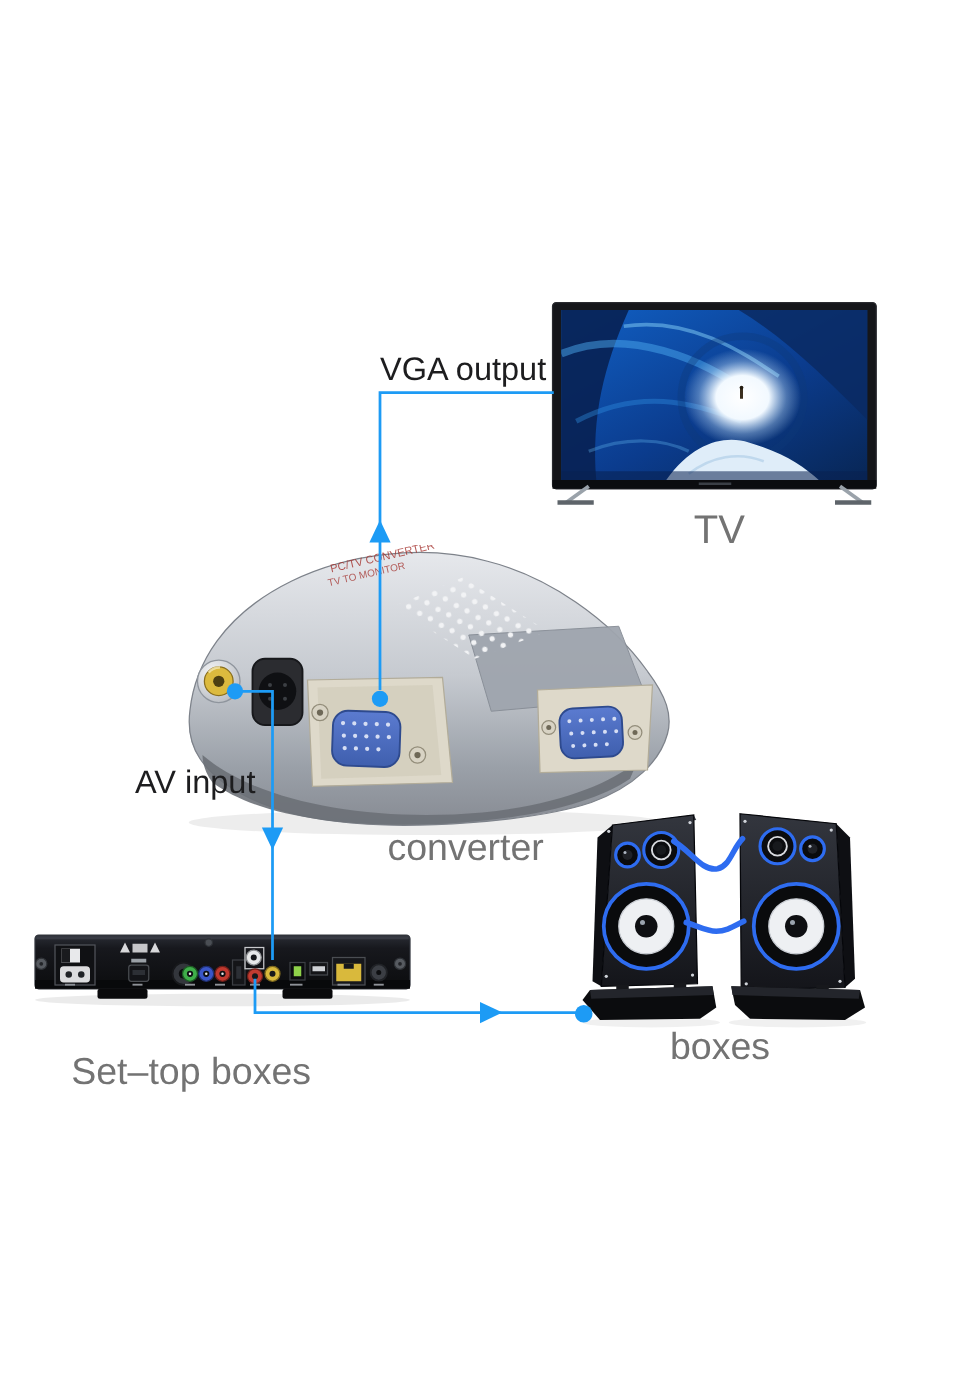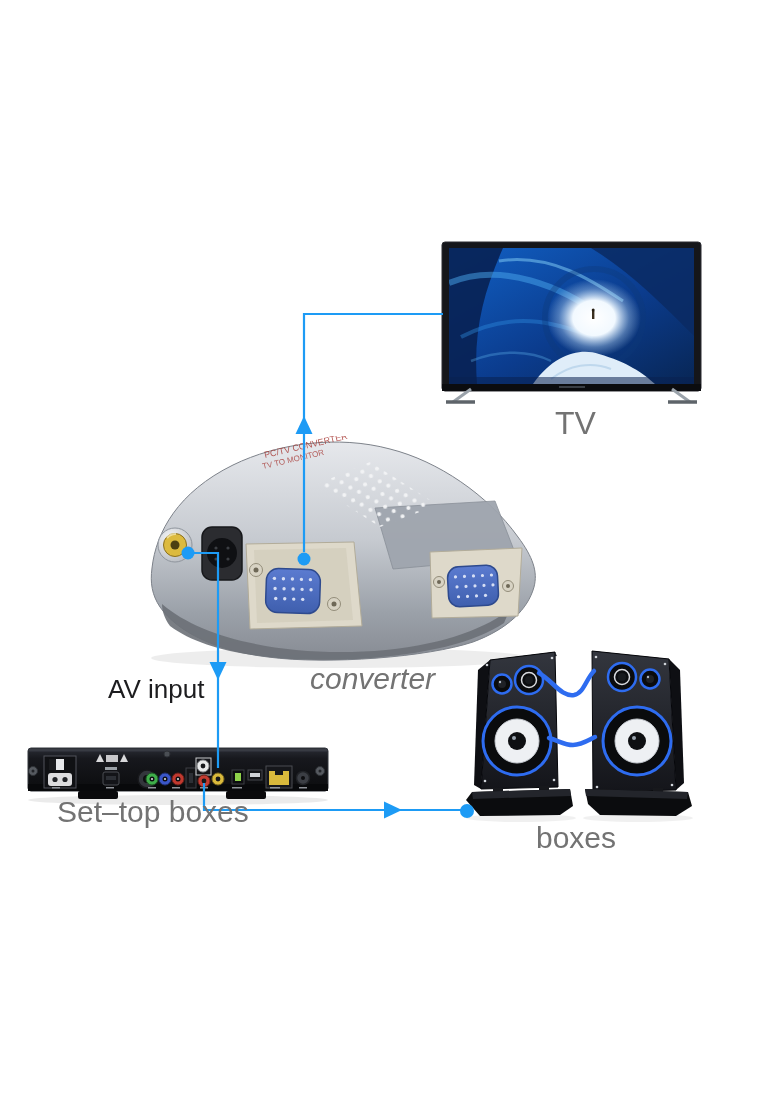--- a/index.html
+++ b/index.html
@@ -6,24 +6,24 @@
   .canvas{
     position:relative;width:762px;height:1100px;background:#ffffff;overflow:hidden;
     font-family:"Liberation Sans", sans-serif;
   }
   .canvas svg{position:absolute;display:block;}
   .label{position:absolute;white-space:nowrap;line-height:1.05;}
   .label--black{color:#1d1d1f;}
   .label--blue{color:#737373;}
   #vga-output-label{left:304px;top:282px;font-size:26px;}
   #tv-label{left:555px;top:407px;font-size:32px;}
-  #av-input-label{left:108px;top:676px;font-size:26px;}
-  #converter-label{left:310px;top:663px;font-size:30px;font-style:italic;}
+  #av-input-label{left:108px;top:612px;font-size:26px;}
+  #converter-label{left:310px;top:663px;font-size:30px;}
   #audio-output-label{left:337px;top:774px;font-size:25px;}
-  #set-top-label{left:57px;top:796px;font-size:30px;}
+  #set-top-label{left:57px;top:842px;font-size:30px;}
   #sound-label{left:536px;top:822px;font-size:30px;}
   #lines-overlay{left:0;top:0;z-index:5;pointer-events:none;}
   .label{z-index:6;}
 </style>
 </head>
 <body>
 
 <div class="canvas">
 
   <svg style="left:441px;top:241px;" width="262" height="164" viewBox="0 0 262 164">
@@ -356,19 +356,20 @@
     <g fill="#1d9bf5" stroke="none">
       <polygon points="304,416 295.5,434 312.5,434"></polygon>
       <polygon points="218,680 209.5,662 226.5,662"></polygon>
       <polygon points="402,810 384,801.5 384,818.5"></polygon>
       <circle cx="304" cy="559" r="6.5"></circle>
       <circle cx="188" cy="553" r="6.5"></circle>
       <circle cx="467" cy="811" r="7"></circle>
     </g>
   </svg>
 
+  <div class="label label--black" id="vga-output-label">VGA output</div>
   <div class="label label--blue" id="tv-label">TV</div>
   <div class="label label--black" id="av-input-label">AV input</div>
   <div class="label label--blue" id="converter-label">converter</div>
   <div class="label label--blue" id="set-top-label">Set–top boxes</div>
   <div class="label label--blue" id="sound-label">boxes</div>
 
 </div>
 
 </body></html>

